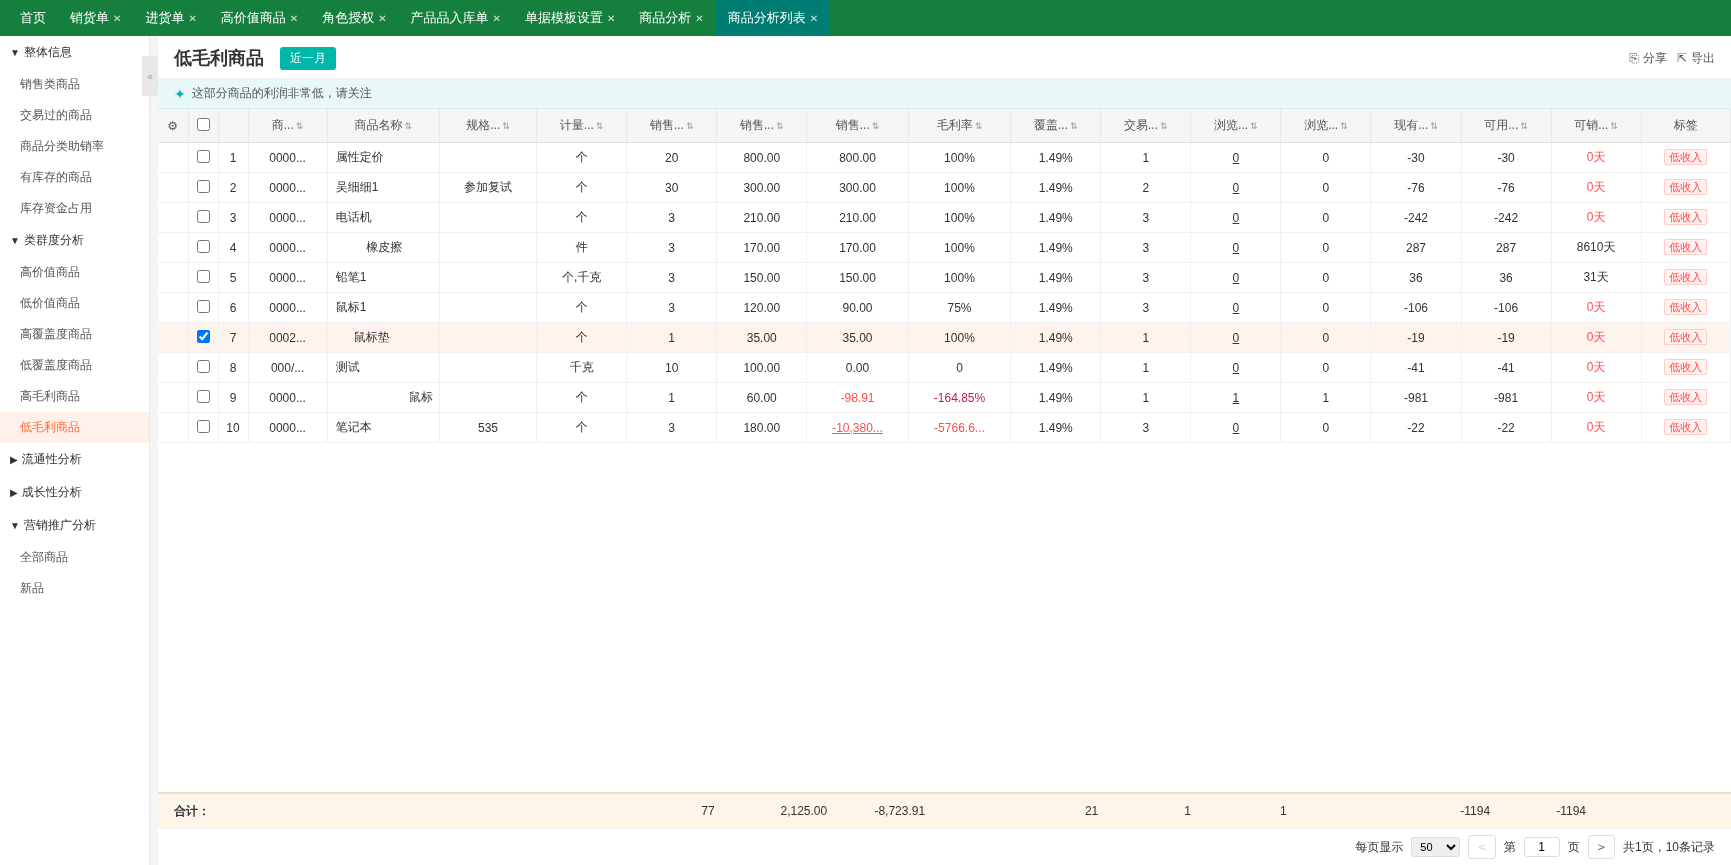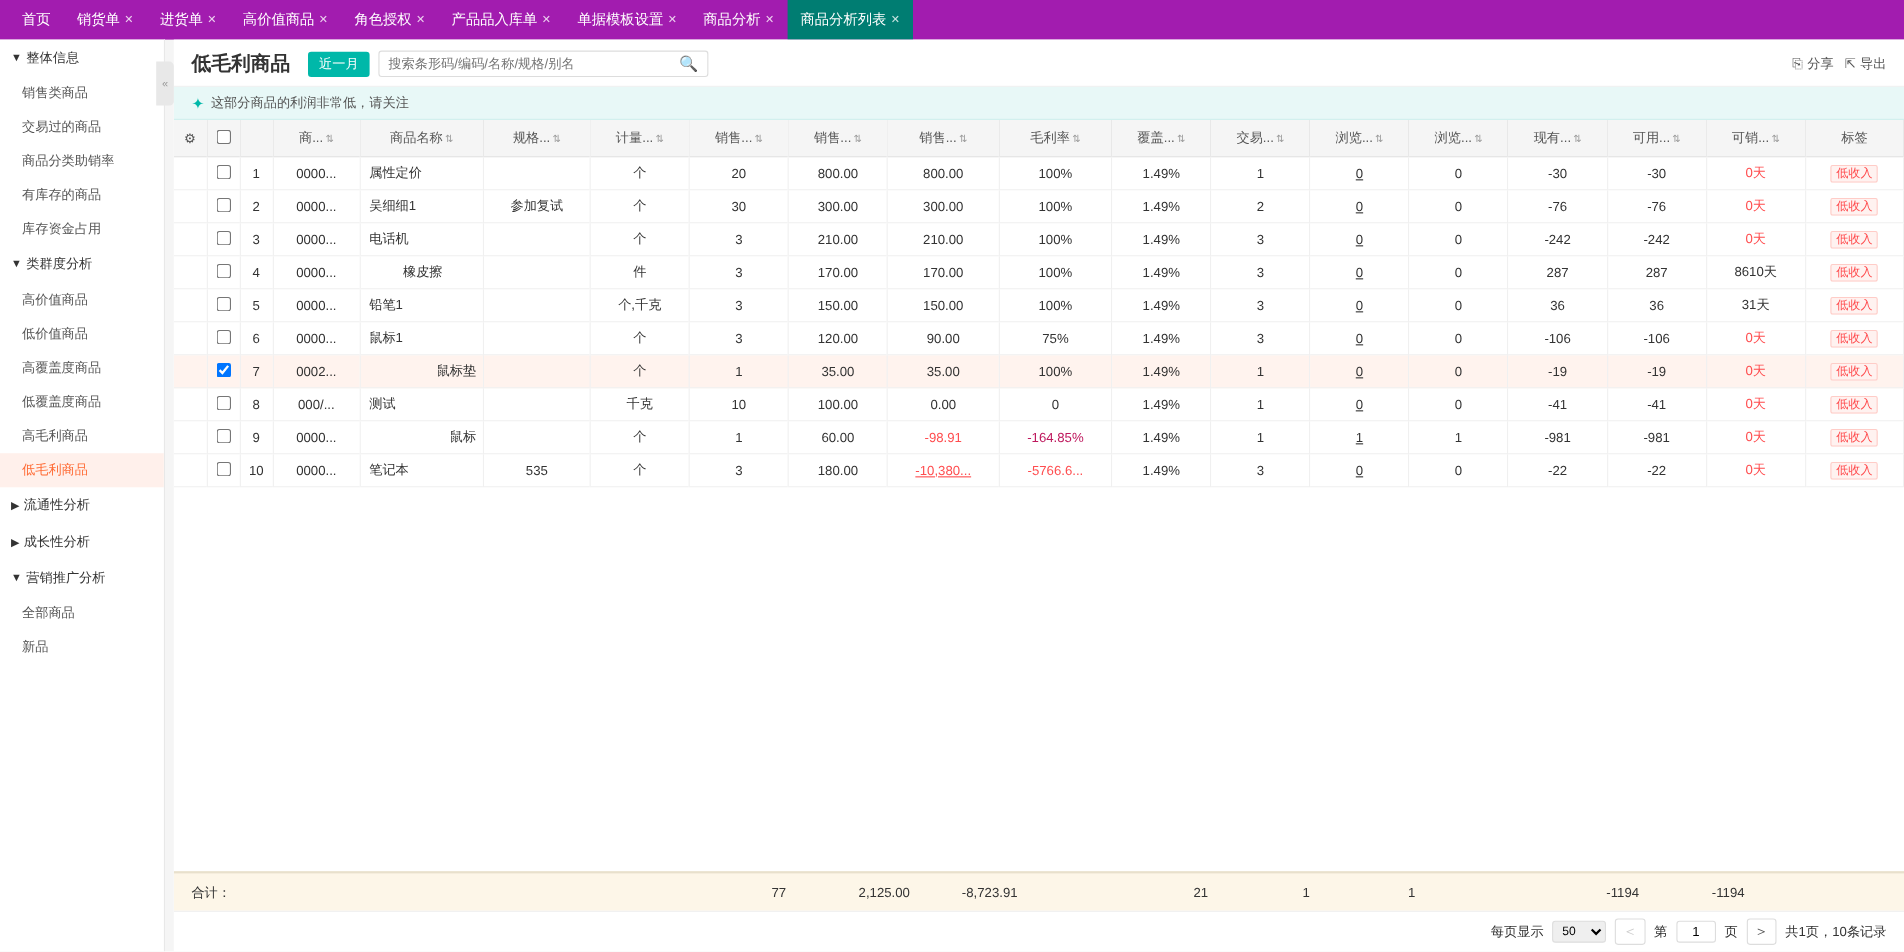--- a/index.html
+++ b/index.html
@@ -1,20 +1,20 @@
 <!DOCTYPE html>
 <html><head>
   <meta charset="utf-8">
   <style>
     * { box-sizing: border-box; margin: 0; padding: 0; }
     body { font-family: 'Microsoft YaHei', Arial, sans-serif; font-size: 12px; background: #f5f5f5; color: #333; }
 
     
     .top-nav {
-      background: #a21caf;
+      background: #15803d;
       display: flex;
       align-items: center;
       height: 36px;
       padding: 0 8px;
     }
     .top-nav-item {
       color: #fff;
       padding: 0 12px;
       height: 36px;
       display: flex;
@@ -228,21 +228,21 @@
       background: #fdf6e8;
       border-top: 2px solid #e8e0cc;
       display: flex;
       align-items: center;
       padding: 8px 16px;
       font-size: 12px;
       min-height: 36px;
       flex-shrink: 0;
     }
     .footer-label {
-      font-weight: normal;
+      font-weight: bold;
     }
     .footer-values {
       display: flex;
       gap: 0;
     }
     .footer-cell {
       width: 80px;
       text-align: center;
     }
 
@@ -407,24 +407,20 @@
 
   <div class="sidebar-collapse-btn" style="position:relative; left:0; top:0; margin-top:20px; margin-left:-8px;">
     «
   </div>
 
   <div class="content">
 
     <div class="content-header">
       <h2 class="page-title">低毛利商品</h2>
       <button class="time-filter-btn">近一月</button>
-      <div class="search-box">
-        <input type="text" placeholder="搜索条形码/编码/名称/规格/别名" style="">
-        <span class="search-icon">🔍</span>
-      </div>
       <div class="header-actions">
         <button class="header-action-btn">
           <span>⎘</span>
           <span>分享</span>
         </button>
         <button class="header-action-btn">
           <span>⇱</span>
           <span>导出</span>
         </button>
       </div>
@@ -627,21 +623,21 @@
         <span class="tag-red">低收入</span>
       </td>
     </tr>
             <tr class="highlighted">
       <td></td>
       <td class="checkbox-cell">
         <input type="checkbox" checked="" style="">
       </td>
       <td>7</td>
       <td>0002...</td>
-      <td style="text-align:right;padding-left:26px;">鼠标垫</td>
+      <td style="text-align:left;padding-left:26px;">鼠标垫</td>
       <td></td>
       <td>个</td>
       <td>1</td>
       <td>35.00</td>
       <td style="">35.00</td>
       <td style="">100%</td>
       <td>1.49%</td>
       <td>1</td>
       <td>
         <span class="underline-num">0</span>

